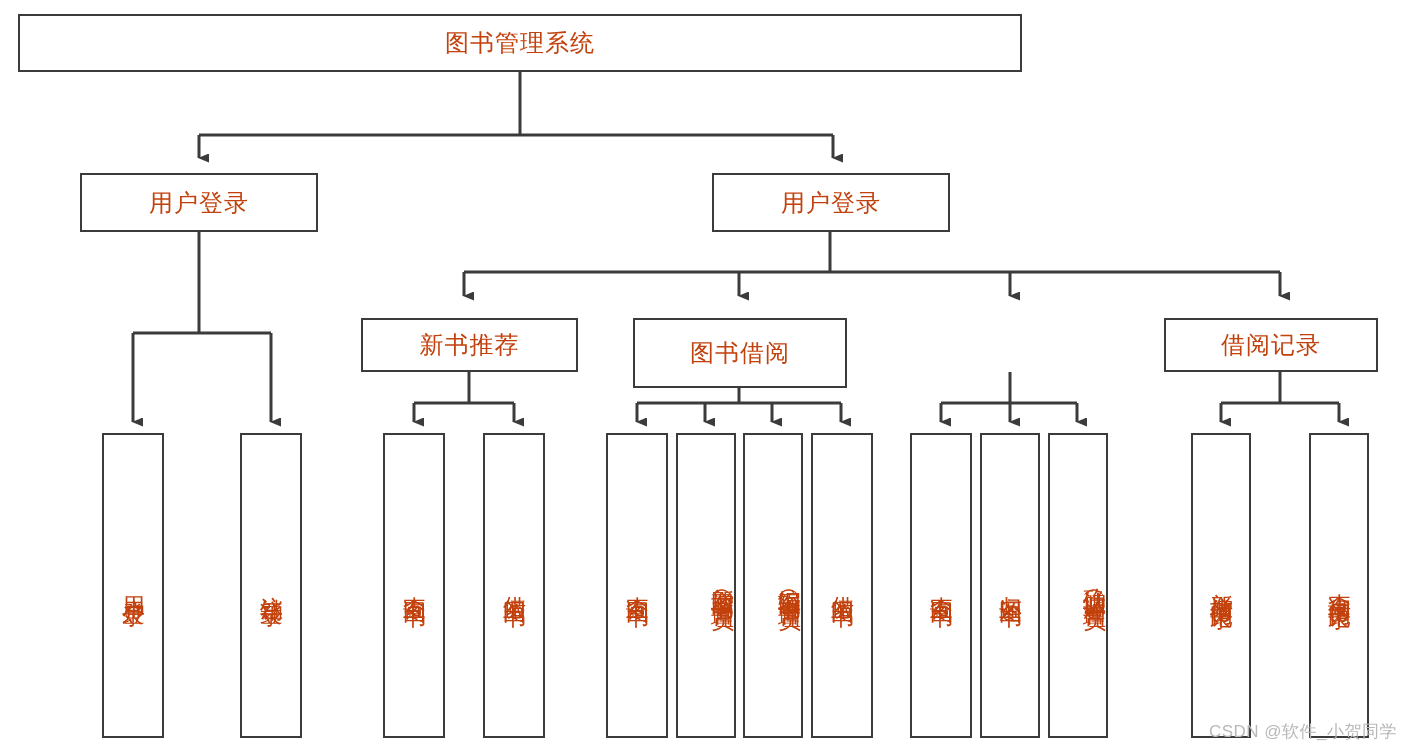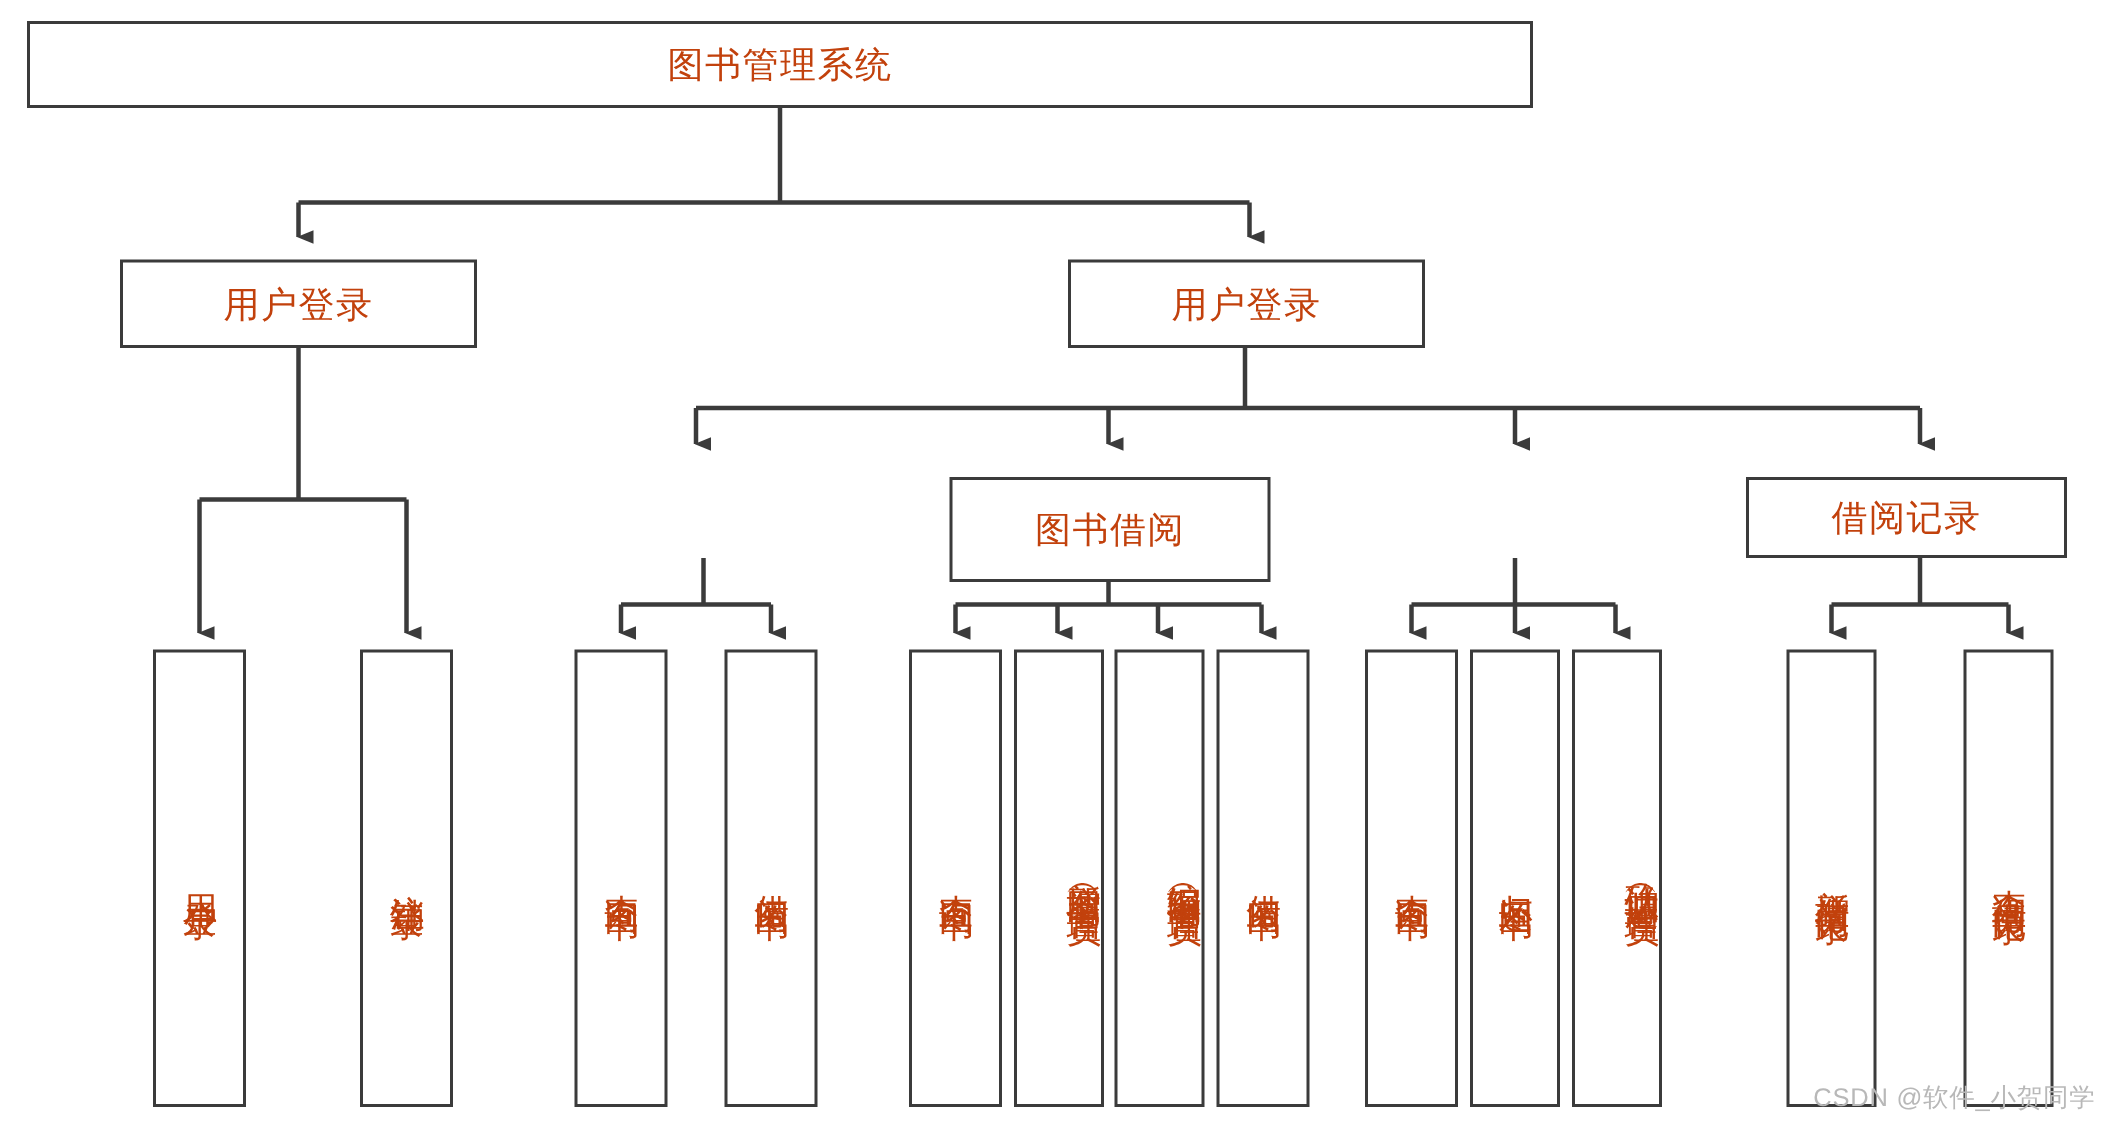--- a/index.html
+++ b/index.html
@@ -111,20 +111,23 @@
     <span>图书管理系统</span>
   </div>
 
   <div class="node-box horiz" style="left:80px;top:173px;width:238px;height:59px;">
     <span>用户登录</span>
   </div>
   <div class="node-box horiz" style="left:712px;top:173px;width:238px;height:59px;">
     <span>用户登录</span>
   </div>
 
+  <div class="node-box horiz" style="left:361px;top:318px;width:217px;height:54px;">
+    <span>新书推荐</span>
+  </div>
   <div class="node-box horiz" style="left:633px;top:318px;width:214px;height:70px;">
     <span>图书借阅</span>
   </div>
   <div class="node-box horiz" style="left:1164px;top:318px;width:214px;height:54px;">
     <span>借阅记录</span>
   </div>
 
   <div class="node-box vert bottomish" style="left:102px;top:433px;width:62px;height:305px;">
     <span class="vtext">用户登录</span>
   </div>

